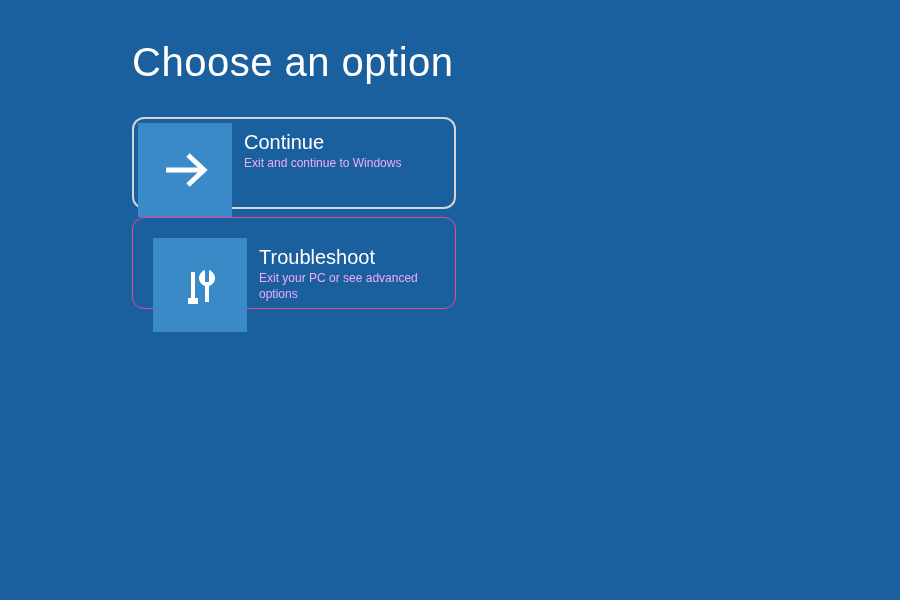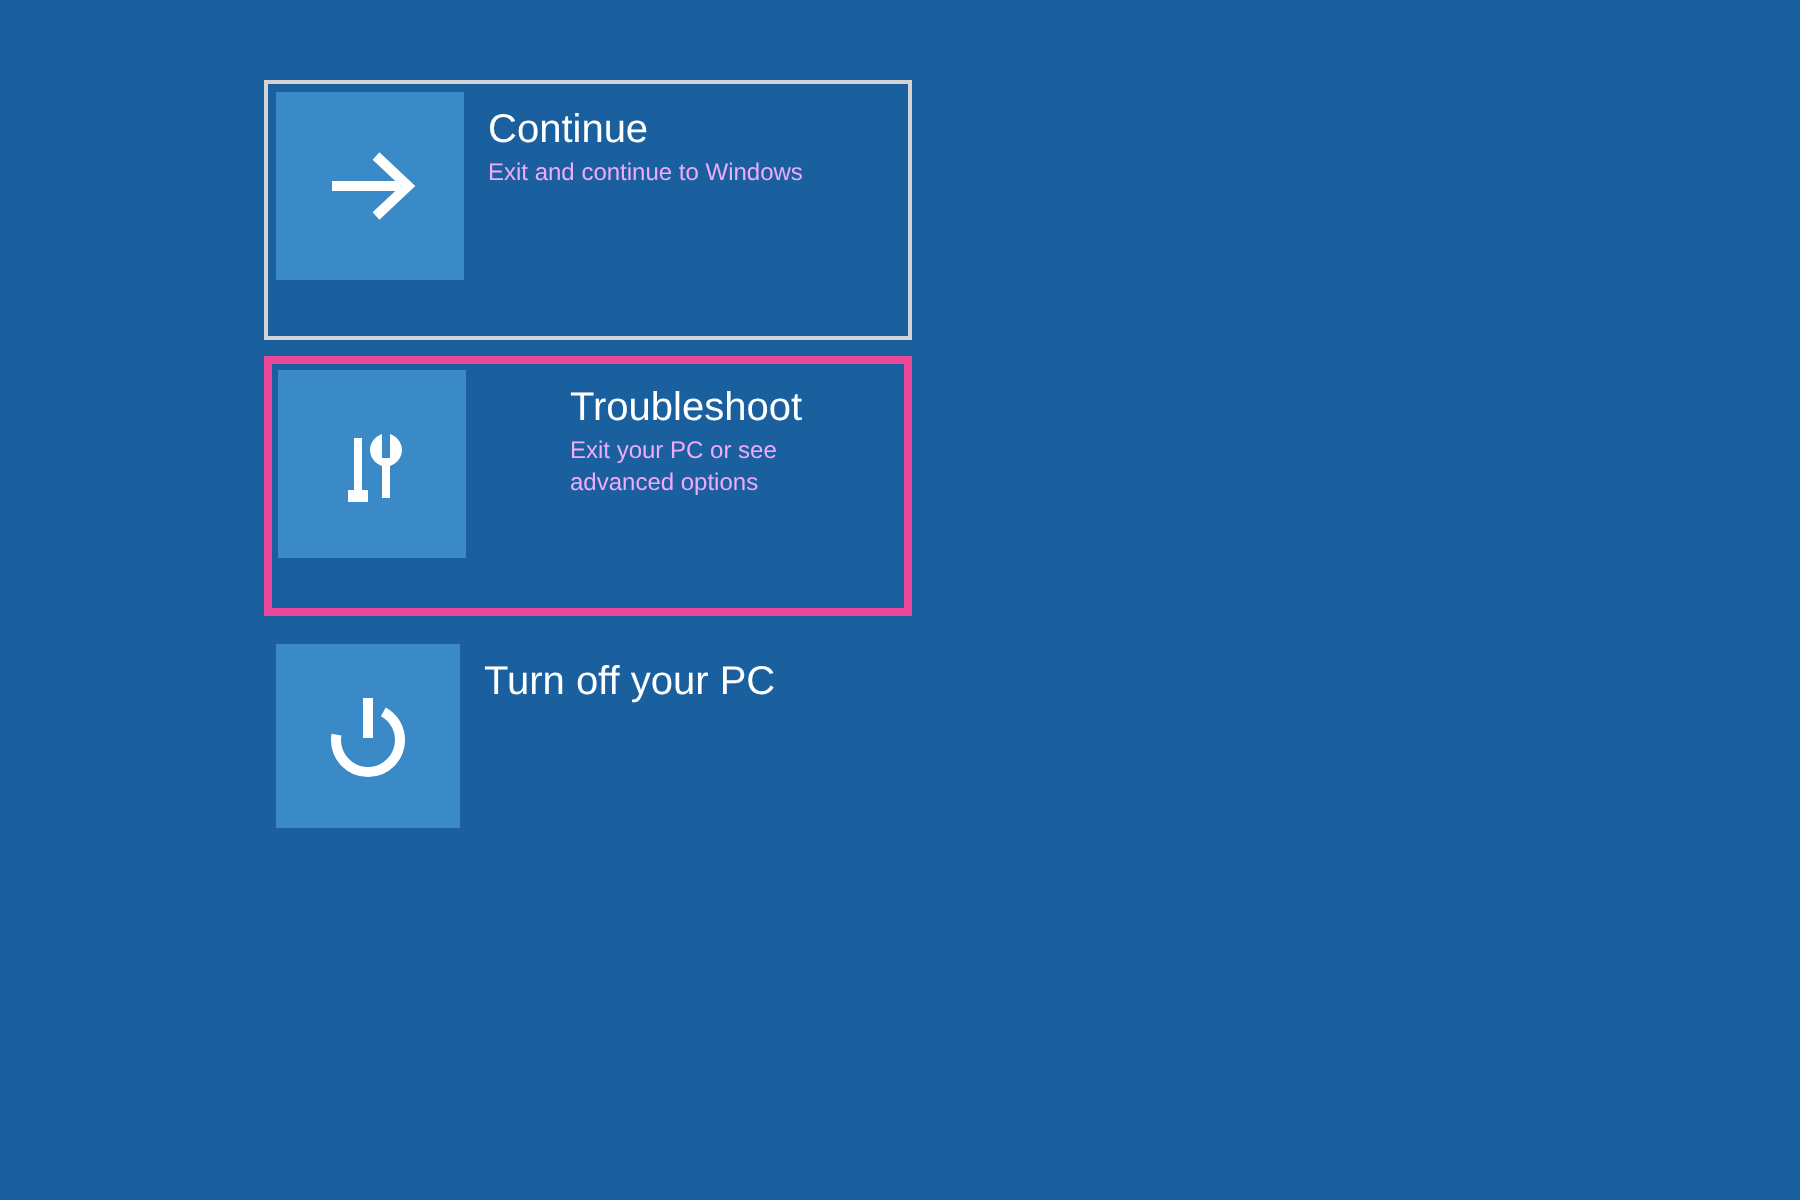--- a/index.html
+++ b/index.html
@@ -20,33 +20,33 @@
     }
     .page-title {
       font-size: 40px;
       font-weight: 300;
       margin-bottom: 32px;
       letter-spacing: 0.5px;
     }
     .option-tile {
       display: flex;
       width: 324px;
-      height: 130px;
+      height: 92px;
       margin-bottom: 8px;
       cursor: pointer;
       position: relative;
+      border-radius: 12px;
     }
     .option-tile.bordered-white {
       border: 2px solid #d4d4d4;
       padding: 4px;
     }
     .option-tile.bordered-red {
-      border: 4px solid #ec4899;
-      padding: 3px;
-      gap: 40px;
+      border: 1px solid #ec4899;
+      padding: 20px;
     }
     .option-tile.no-border {
       padding: 6px;
     }
     .tile-icon {
       width: 92px;
       height: 92px;
       background-color: #3a8ac8;
       display: flex;
       align-items: center;
@@ -75,20 +75,21 @@
       line-height: 1.3;
     }
     svg {
       display: block;
     }
   </style>
 </head>
 <body>
 
 <div class="container">
+  <h1 class="page-title">Choose an option</h1>
 
   <div class="option-tile bordered-white">
     <div class="tile-icon">
       <svg width="50" height="50" viewBox="0 0 50 50">
         <line x1="6" y1="25" x2="40" y2="25" stroke="#ffffff" stroke-width="5"></line>
         <polyline points="28,10 44,25 28,40" fill="none" stroke="#ffffff" stroke-width="5"></polyline>
       </svg>
     </div>
     <div class="tile-text">
       <div class="tile-title">Continue</div>
@@ -103,25 +104,13 @@
         <rect x="13" y="38" width="10" height="6" fill="#ffffff"></rect>
         <path d="M 30 10 L 30 22 L 34 22 L 34 10 C 37 11 40 14 40 18 C 40 22 37 25 34 26 L 34 42 L 30 42 L 30 26 C 27 25 24 22 24 18 C 24 14 27 11 30 10 Z" fill="#ffffff"></path>
       </svg>
     </div>
     <div class="tile-text">
       <div class="tile-title">Troubleshoot</div>
       <div class="tile-subtitle">Exit your PC or see advanced options</div>
     </div>
   </div>
 
-  <div class="option-tile no-border">
-    <div class="tile-icon">
-      <svg width="50" height="50" viewBox="0 0 50 50">
-        <circle cx="25" cy="27" r="16" fill="none" stroke="#ffffff" stroke-width="5" stroke-dasharray="70 30" stroke-dashoffset="-8" transform="rotate(-90 25 27)"></circle>
-        <line x1="25" y1="6" x2="25" y2="26" stroke="#ffffff" stroke-width="5"></line>
-      </svg>
-    </div>
-    <div class="tile-text">
-      <div class="tile-title">Turn off your PC</div>
-      <div class="tile-subtitle"></div>
-    </div>
-  </div>
 </div>
 
 </body></html>

